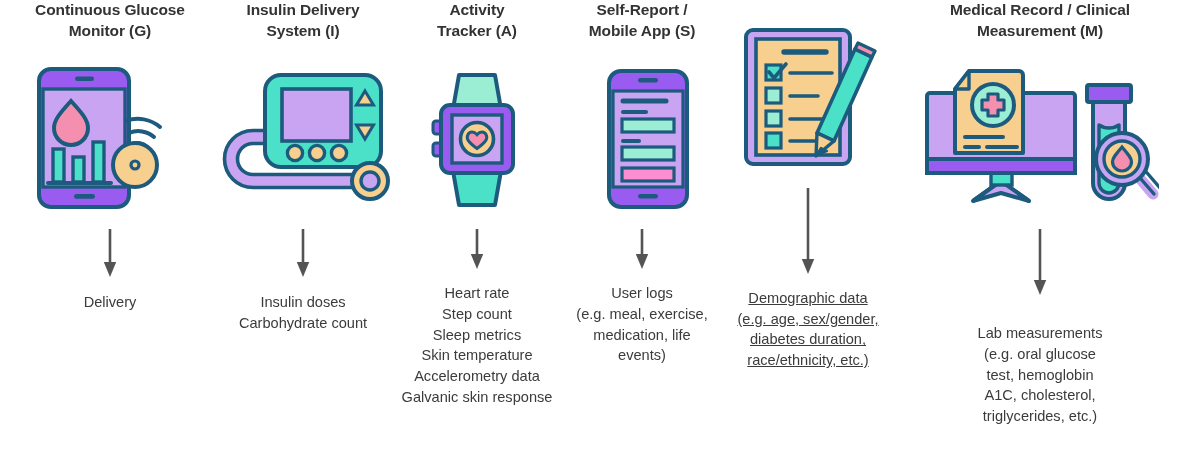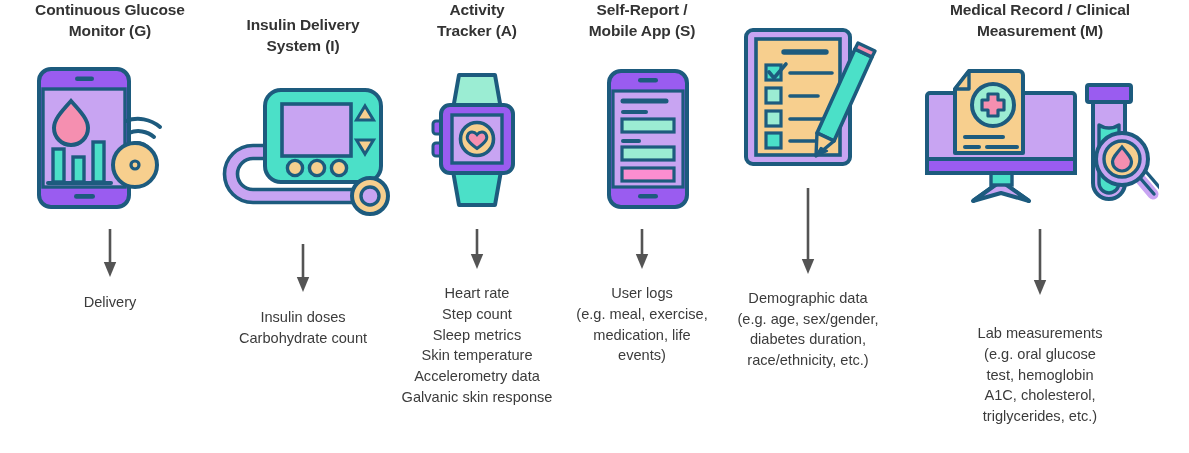--- a/index.html
+++ b/index.html
@@ -54,21 +54,21 @@
   .caption {
     font-size: 14.6px;
     line-height: 1.42;
     color: #3b3b3b;
     text-align: center;
     white-space: pre-line;
   }
 
   
   #col-g  { left: 10px;   width: 200px; }
-  #col-i  { left: 208px;  width: 190px; margin-top: 15px; }
+  #col-i  { left: 208px;  width: 190px; }
   #col-a  { left: 393px;  width: 168px; }
   #col-s  { left: 558px;  width: 168px; }
   #col-q  { left: 722px;  width: 172px; }
   #col-m  { left: 900px;  width: 280px; }
 </style>
 </head>
 <body>
 
 <div class="board">
 
@@ -255,21 +255,21 @@
       </svg>
     </div>
 
     <div class="arrow-wrap" style="margin-top:16px;">
       <svg width="18" height="88" viewBox="0 0 18 88">
         <line x1="9" y1="0" x2="9" y2="74" stroke="#545454" stroke-width="2.6"></line>
         <polygon points="9,86 2.8,71 15.2,71" fill="#545454"></polygon>
       </svg>
     </div>
 
-    <div class="caption" style="margin-top:12px;">Demographic data
+    <div class="caption" style="margin-top:12px;text-decoration:underline;">Demographic data
 (e.g. age, sex/gender,
 diabetes duration,
 race/ethnicity, etc.)</div>
   </div>
 
   <div class="col" id="col-m">
     <div class="col-title">Medical Record / Clinical
 Measurement (M)</div>
 
     <div class="icon-wrap" style="margin-top:22px;height:150px;">

